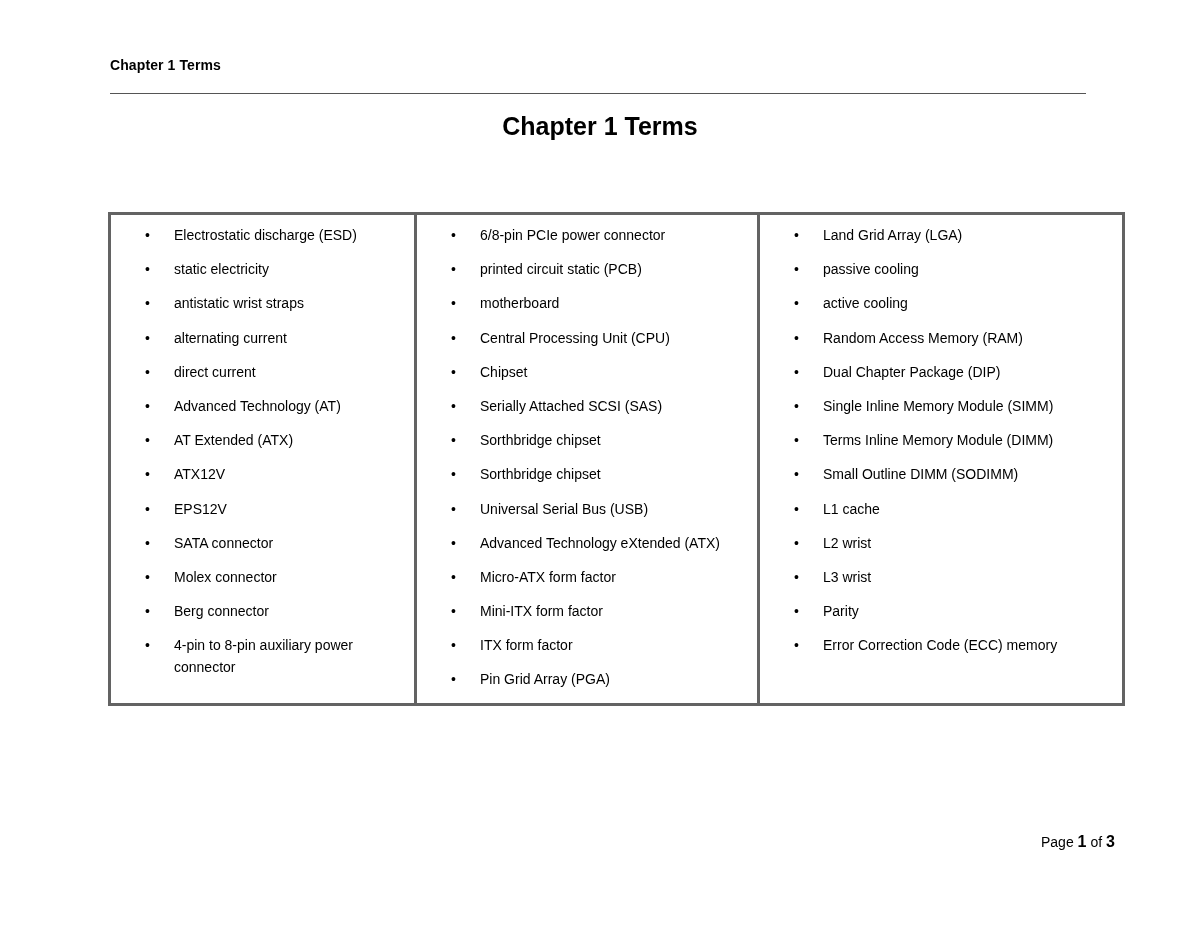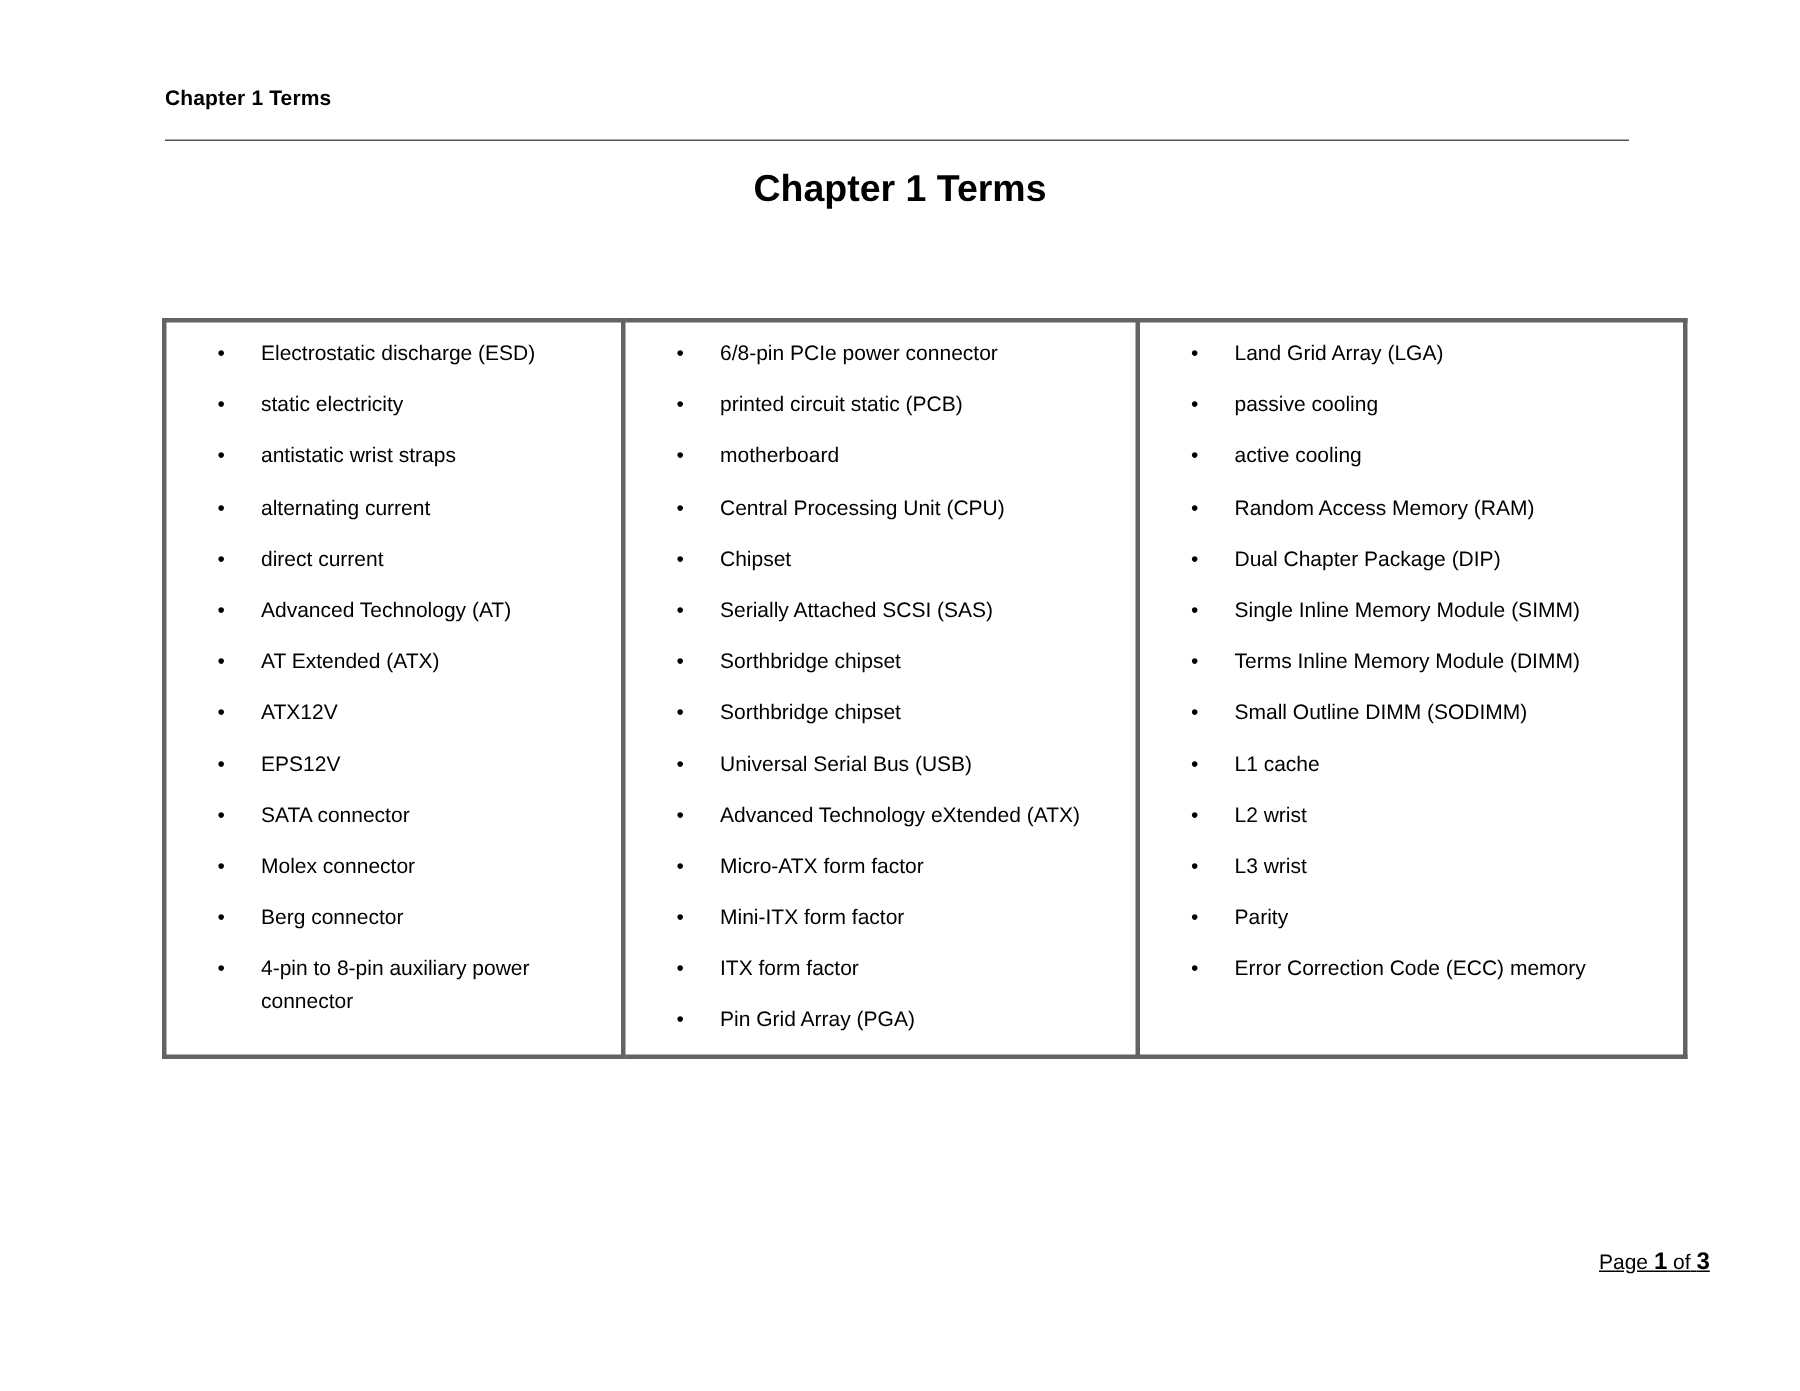--- a/index.html
+++ b/index.html
@@ -71,24 +71,23 @@
       padding-right: 8px;
     }
     ul.term-list li .bullet {
       position: absolute;
       left: 34px;
       top: 0;
       font-size: 14px;
     }
     .page-number {
       position: absolute;
-      left: 1066px;
+      left: 1041px;
       top: 833px;
       font-size: 14px;
-      text-decoration: underline;
     }
     .page-number .num {
       font-weight: bold;
       font-size: 16px;
     }
   </style>
 </head>
 <body>
 
 <div class="running-header">Chapter 1 Terms</div>

